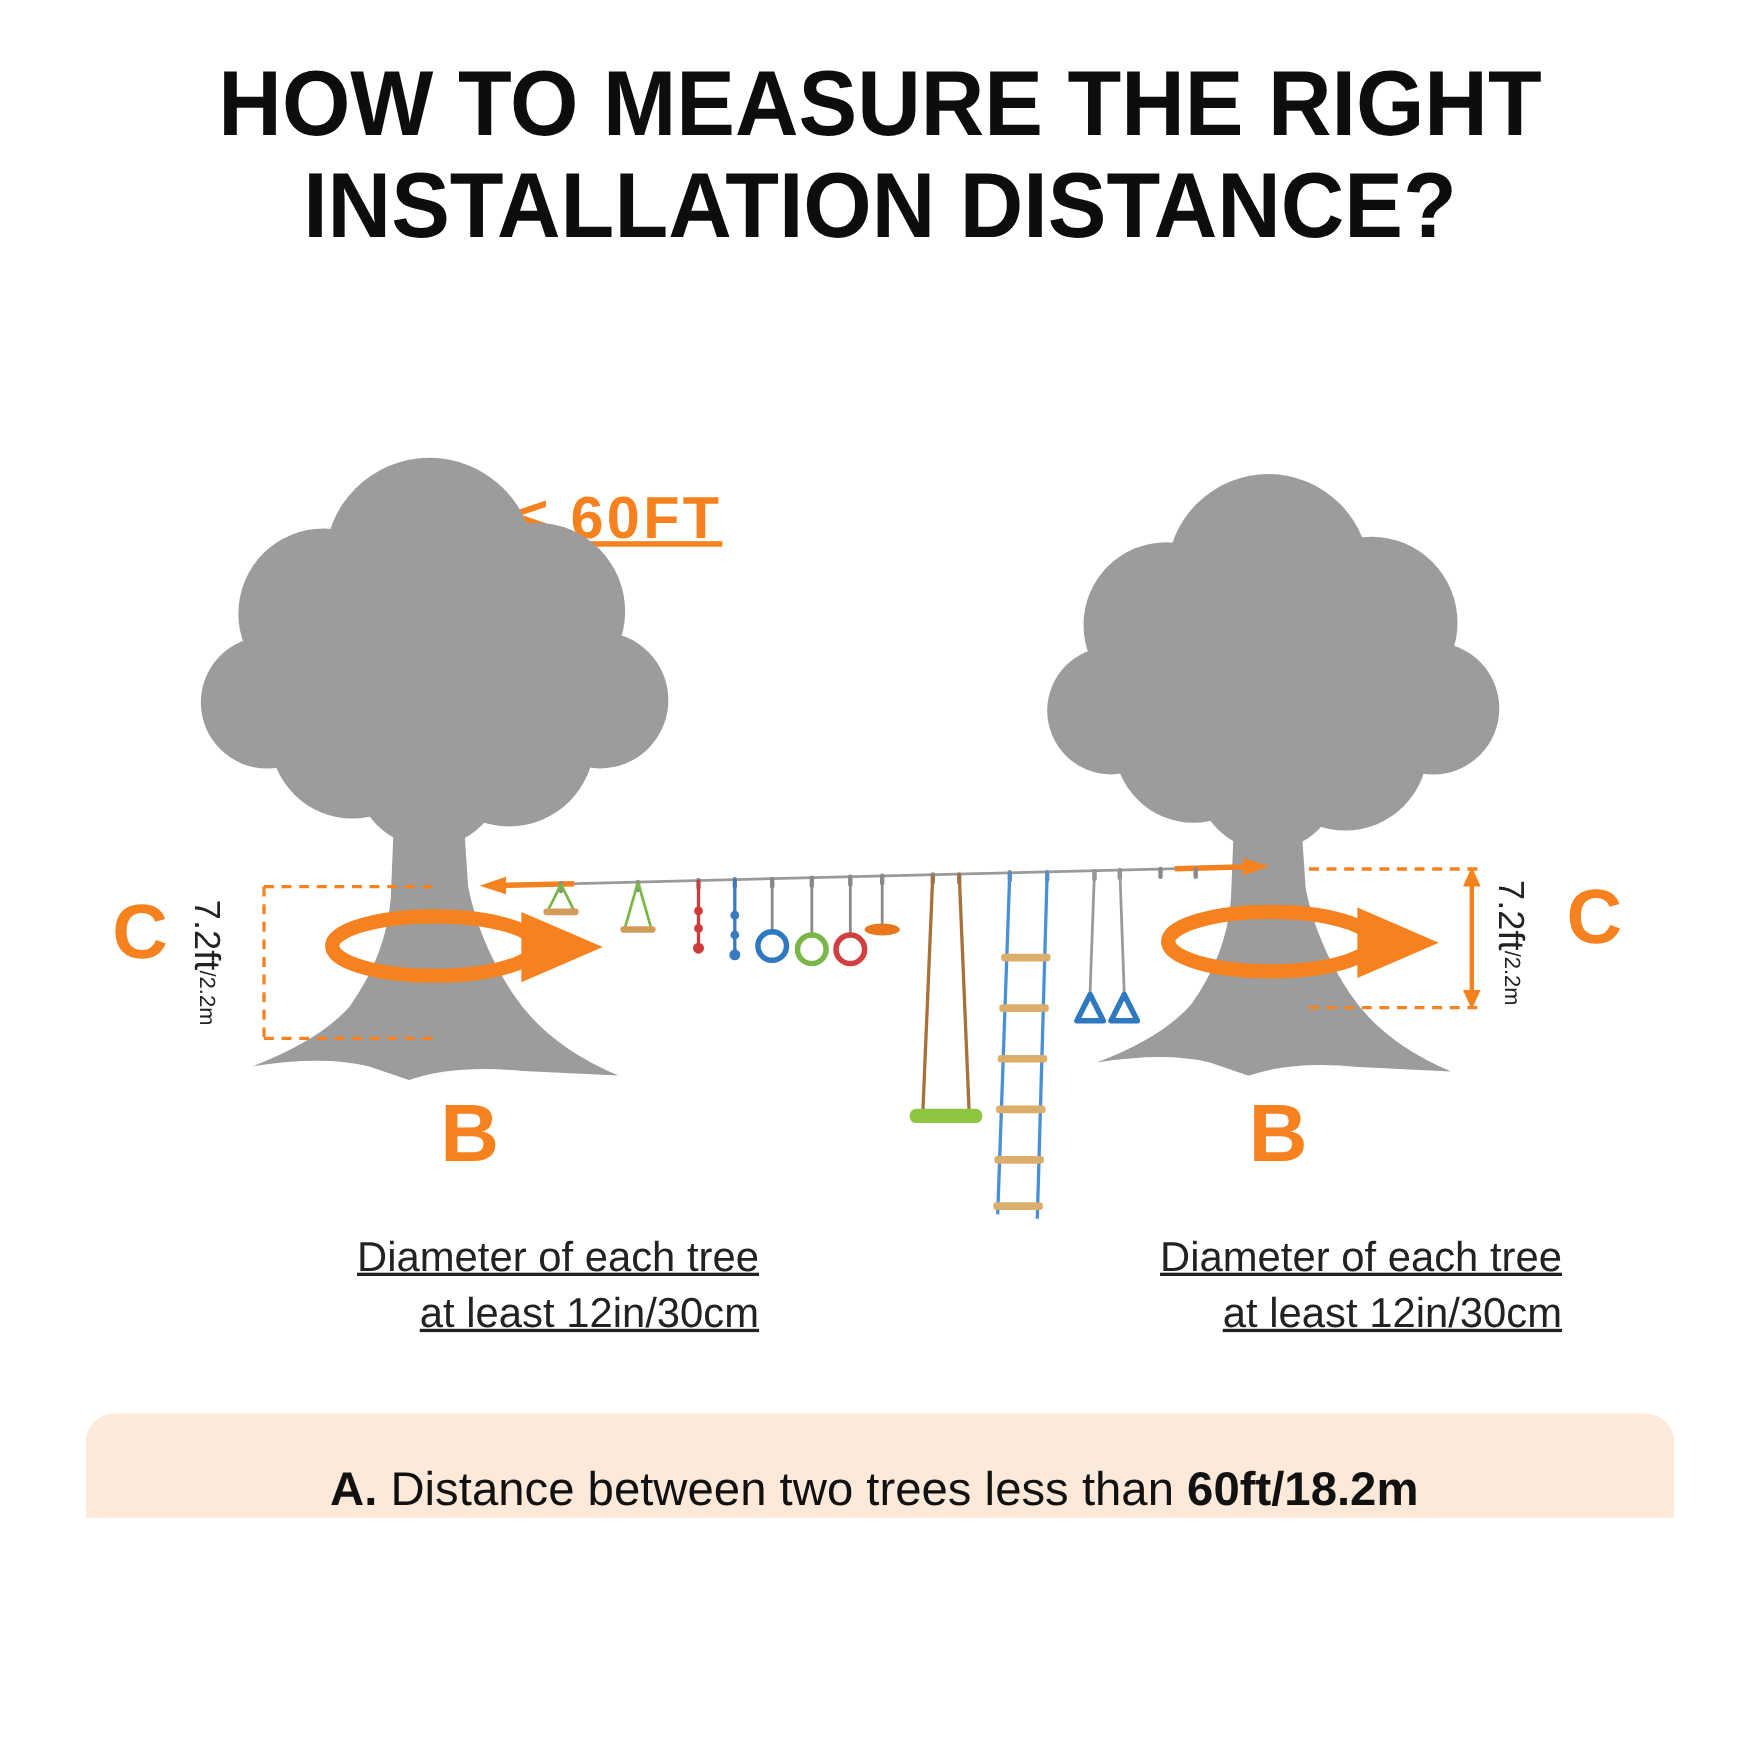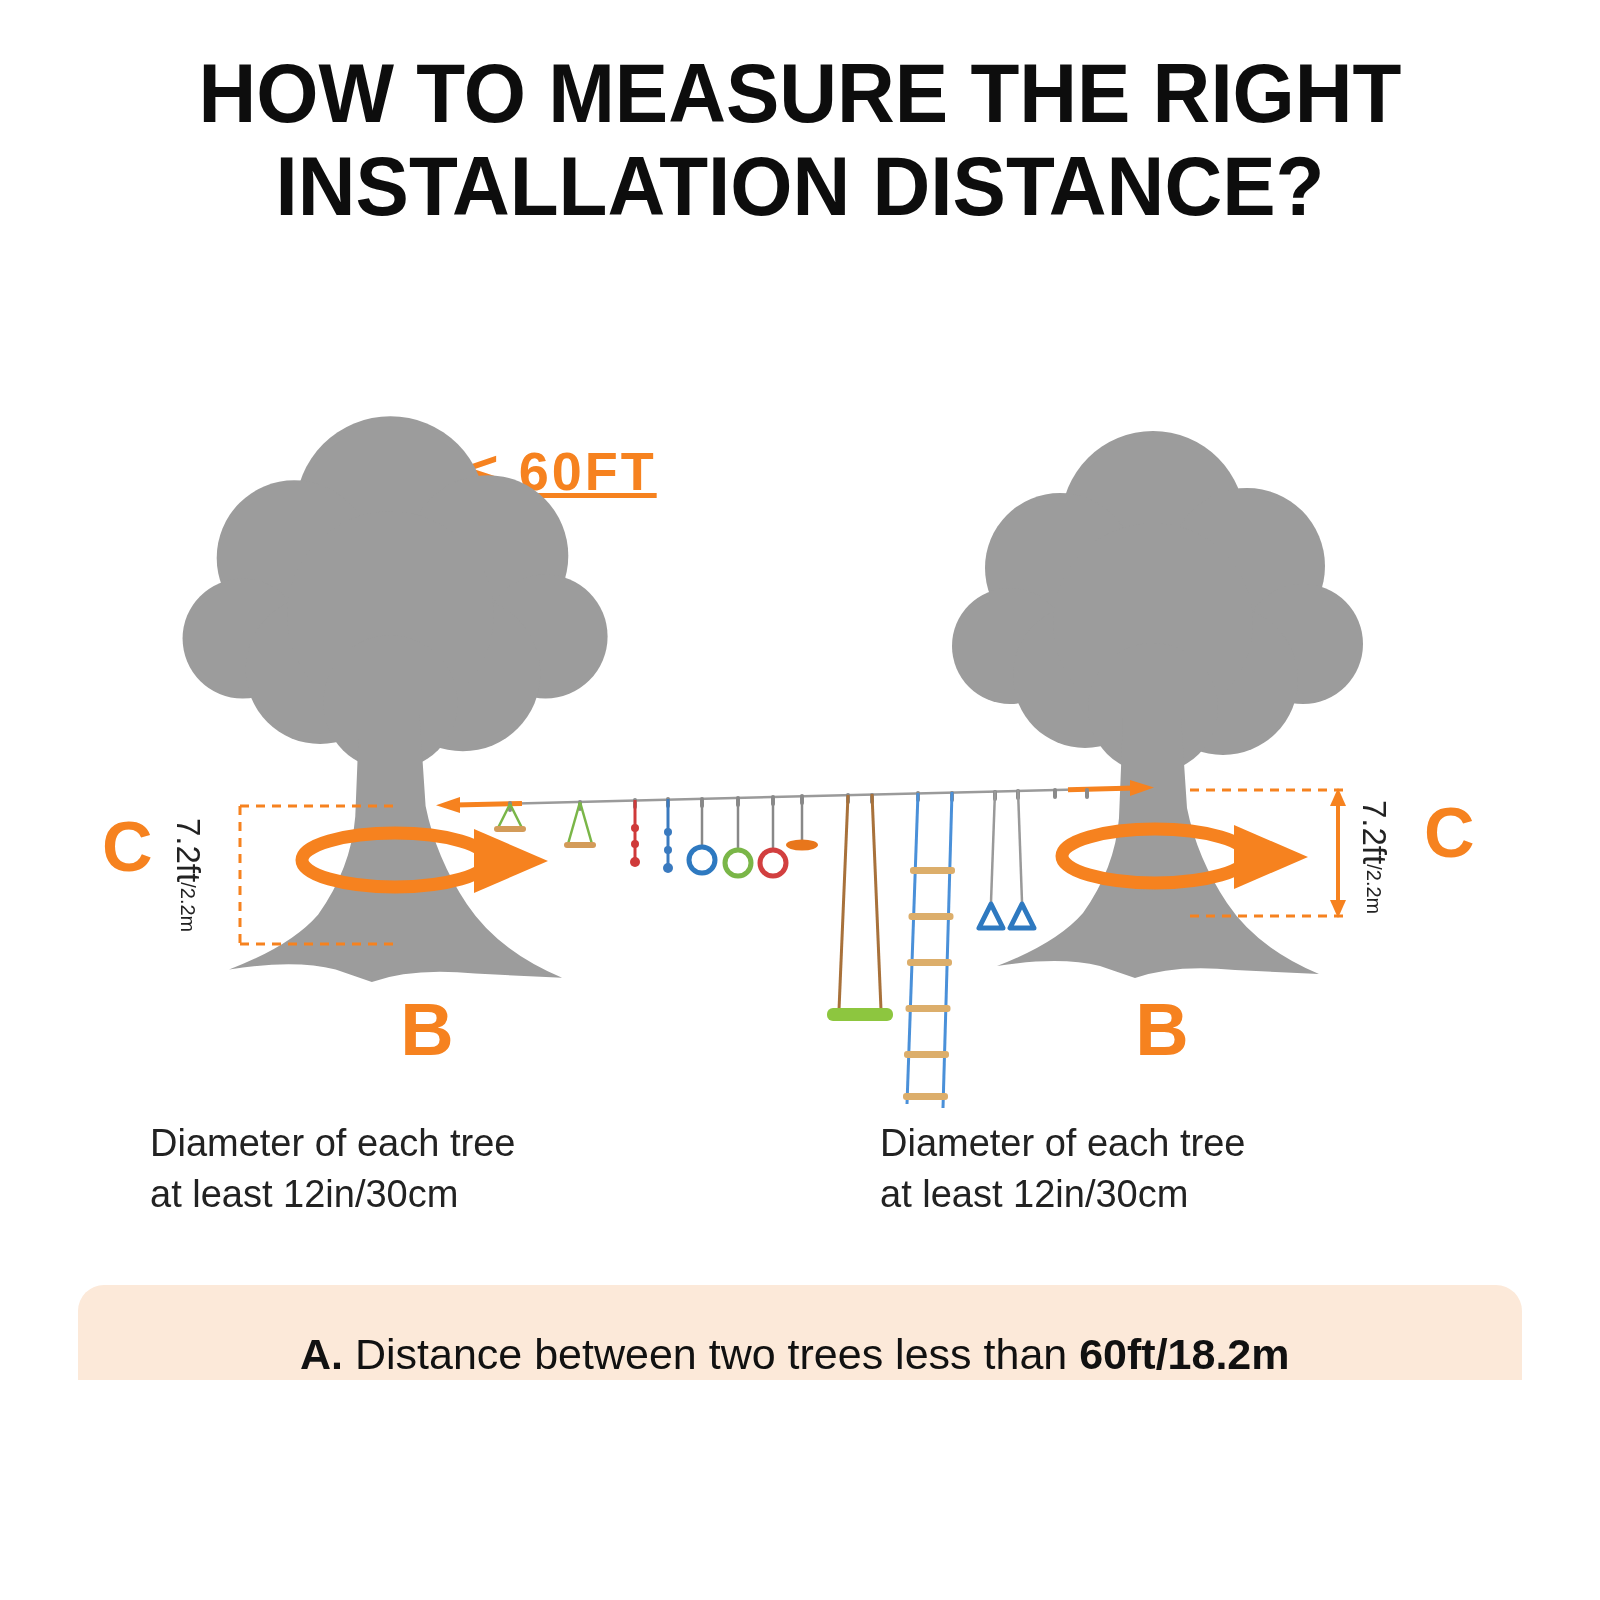--- a/index.html
+++ b/index.html
@@ -29,22 +29,22 @@
              color:#f6821f; line-height:1; }
   .b-left  { left:352px;  top:993px; }
   .b-right { left:1087px; top:993px; }
 
   .vlabel { position:absolute; writing-mode:vertical-rl; color:#222; line-height:1; white-space:nowrap; }
   .vlabel .vbig   { font-size:33px; }
   .vlabel .vsmall { font-size:20px; }
   .vlabel-left  { left:172px;  top:818px; }
   .vlabel-right { left:1358px; top:800px; }
 
-  .caption { position:absolute; width:540px; text-align:left; font-size:38px; color:#222;
-             line-height:1.35; }
+  .caption { position:absolute; width:540px; text-align:right; font-size:38px; color:#222;
+             line-height:1.35;text-decoration:underline; }
   .cap-left  { left:150px; top:1118px; }
   .cap-right { left:880px; top:1118px; }
 
   .legend { position:absolute; left:78px; top:1285px; width:1444px; height:272px;
             background:#fce9d9; border-radius:26px; }
   .legend-content { position:absolute; left:222px; top:36px; }
   .legend-row { font-size:43px; color:#111; line-height:1.58; }
   .legend-row .b { font-weight:bold; }
 </style>
 </head>

